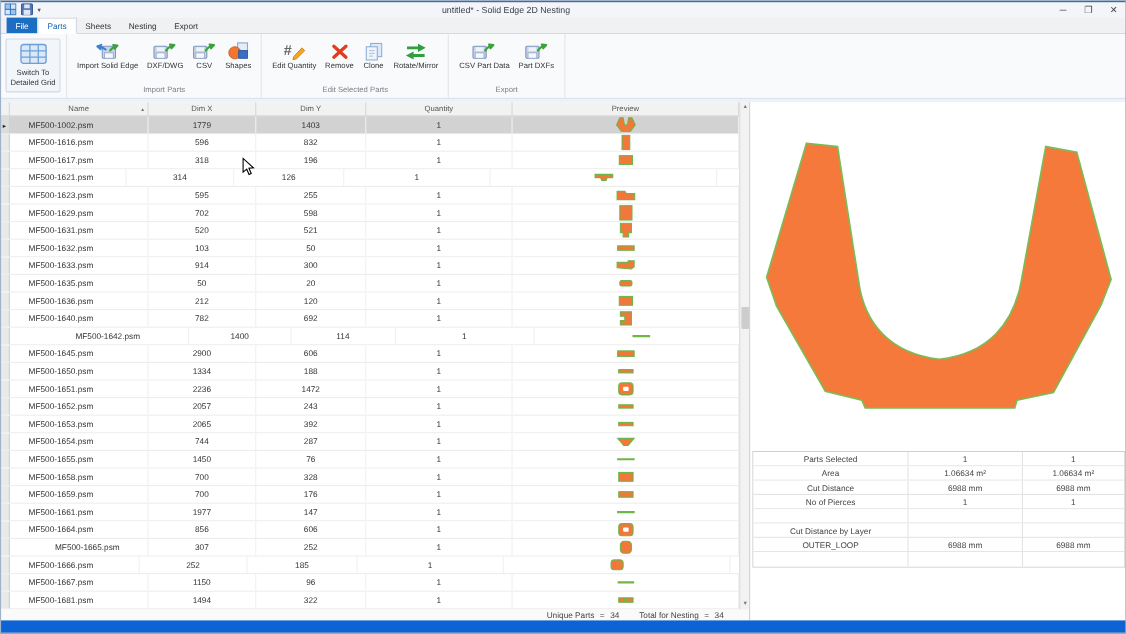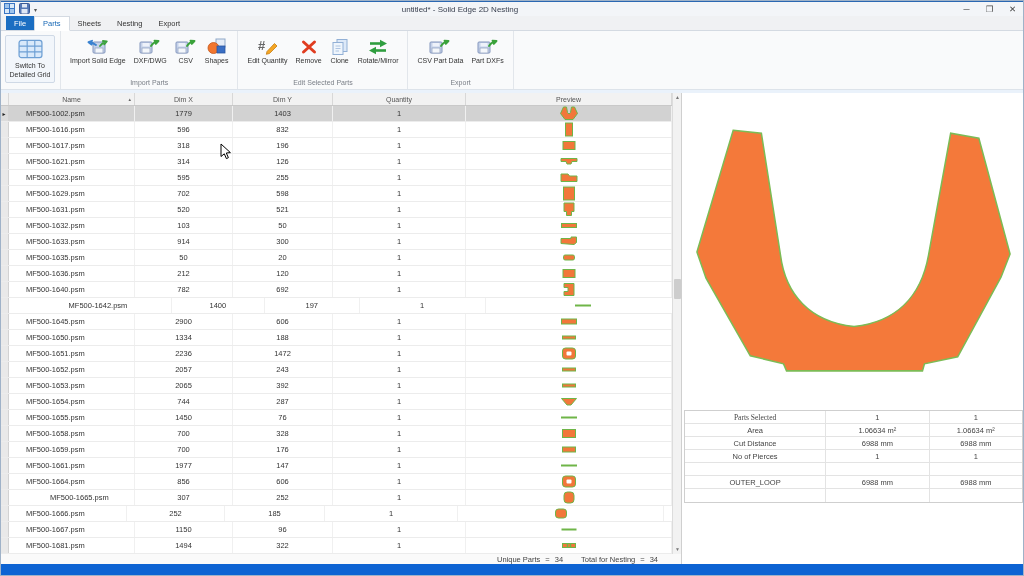--- a/index.html
+++ b/index.html
@@ -298,21 +298,21 @@
         <div class="gc prev" style="width: 206px;">
           <span style="display: flex;">
             <svg width="20" height="15" viewBox="0 0 20 15">
               <rect x="4" y="3.5" width="12" height="8" fill="#f2773a" stroke="#6fb548" stroke-width="1"></rect>
             </svg>
           </span>
         </div>
       </div>
       <div class="grow">
         <div class="gc rowhdr" style="width: 9px;"></div>
-        <div class="gc name" style="width: 126px;">MF500-1621.psm</div>
+        <div class="gc name" style="width: 106px;">MF500-1621.psm</div>
         <div class="gc dimx" style="width: 98px;">314</div>
         <div class="gc dimy" style="width: 100px;">126</div>
         <div class="gc qty" style="width: 133px;">1</div>
         <div class="gc prev" style="width: 206px;">
           <span style="display: flex;">
             <svg width="20" height="15" viewBox="0 0 20 15">
               <path d="M2 4.5 L18 4.5 L18 7.5 L13 7.5 L12 10 L8 10 L7 7.5 L2 7.5 Z" fill="#f2773a" stroke="#6fb548" stroke-width="1"></path>
             </svg>
           </span>
         </div>
@@ -426,21 +426,21 @@
             <svg width="20" height="15" viewBox="0 0 20 15">
               <path d="M5 1.5 L15 1.5 L15 13.5 L5 13.5 L5 9.5 L9 9.5 L9 5.5 L5 5.5 Z" fill="#f2773a" stroke="#6fb548" stroke-width="1"></path>
             </svg>
           </span>
         </div>
       </div>
       <div class="grow">
         <div class="gc rowhdr" style="width: 9px;"></div>
         <div class="gc name" style="width: 126px; margin-left: 43px;">MF500-1642.psm</div>
         <div class="gc dimx" style="width: 98px;">1400</div>
-        <div class="gc dimy" style="width: 100px;">197</div>
+        <div class="gc dimy" style="width: 100px;">114</div>
         <div class="gc qty" style="width: 133px;">1</div>
         <div class="gc prev" style="width: 206px;">
           <span style="display: flex;">
             <svg width="20" height="15" viewBox="0 0 20 15">
               <path d="M2 7.5 h16" stroke="#6fb548" stroke-width="2"></path>
             </svg>
           </span>
         </div>
       </div>
       <div class="grow">
@@ -675,21 +675,21 @@
 </div>
 
 <div class="rpanel">
   <svg class="bigprev" width="334" height="292" viewBox="0 0 330 290">
     <path id="big-part-path" d="M46,33 L74,36 L93,157 C98,196 122,223 166,228 C210,223 233,196 240,157
          L262,36 L290,41 L321,156 L312,179 L269,258 L236,265 L234,272
          L99,272 L96,265 L63,257 L19,180 L10,154 Z" fill="#f4793a" stroke="#7cbb55" stroke-width="1.5"></path>
   </svg>
   <div class="stats" id="stats-table">
       <div class="srow">
-        <div class="scell" style="width: 142px; font-family: Liberation Serif, serif;">Parts Selected</div>
+        <div class="scell" style="width: 142px;">Parts Selected</div>
         <div class="scell" style="width: 104px;">1</div>
         <div class="scell" style="width: 93px;">1</div>
       </div>
       <div class="srow">
         <div class="scell" style="width: 142px;">Area</div>
         <div class="scell" style="width: 104px;">1.06634 m²</div>
         <div class="scell" style="width: 93px;">1.06634 m²</div>
       </div>
       <div class="srow">
         <div class="scell" style="width: 142px;">Cut Distance</div>
@@ -700,20 +700,25 @@
         <div class="scell" style="width: 142px;">No of Pierces</div>
         <div class="scell" style="width: 104px;">1</div>
         <div class="scell" style="width: 93px;">1</div>
       </div>
       <div class="srow">
         <div class="scell" style="width: 142px;"></div>
         <div class="scell" style="width: 104px;"></div>
         <div class="scell" style="width: 93px;"></div>
       </div>
       <div class="srow">
+        <div class="scell" style="width: 142px;">Cut Distance by Layer</div>
+        <div class="scell" style="width: 104px;"></div>
+        <div class="scell" style="width: 93px;"></div>
+      </div>
+      <div class="srow">
         <div class="scell" style="width: 142px;">OUTER_LOOP</div>
         <div class="scell" style="width: 104px;">6988 mm</div>
         <div class="scell" style="width: 93px;">6988 mm</div>
       </div>
       <div class="srow">
         <div class="scell" style="width: 142px;"></div>
         <div class="scell" style="width: 104px;"></div>
         <div class="scell" style="width: 93px;"></div>
       </div>
     </div>

